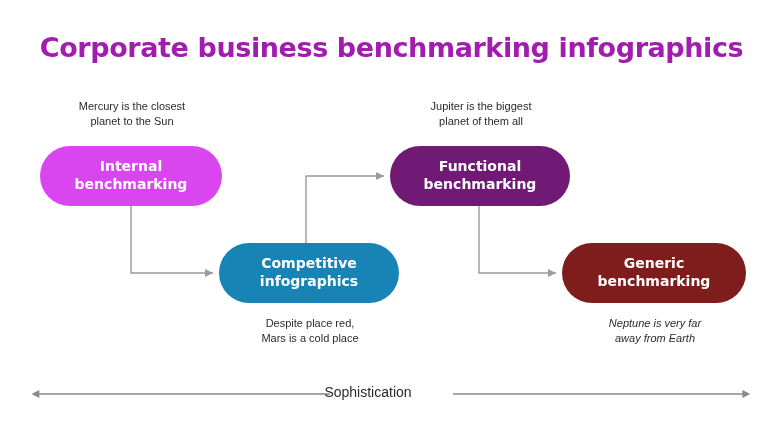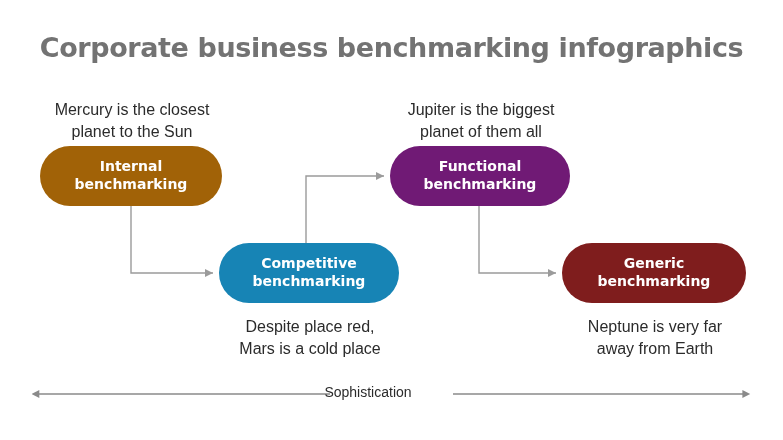--- a/index.html
+++ b/index.html
@@ -22,21 +22,21 @@
   #title {
     position: absolute;
     left: 0;
     top: 32px;
     width: 783px;
     text-align: center;
     font-family: "DejaVu Sans", sans-serif;
     font-weight: 700;
     font-size: 27px;
     letter-spacing: -0.4px;
-    color: #737373;
+    color: #a21caf;
     white-space: nowrap;
   }
 
   
   #connectors {
     position: absolute;
     left: 0;
     top: 0;
     width: 783px;
     height: 440px;
@@ -66,30 +66,30 @@
 
   #pill-0 { left: 40px;  top: 146px; width: 182px; height: 60px; background: #1b6ea8; }
   #pill-1 { left: 219px; top: 243px; width: 180px; height: 60px; background: #1784b5; }
   #pill-2 { left: 390px; top: 146px; width: 180px; height: 60px; background: #1a93bf; }
   #pill-3 { left: 562px; top: 243px; width: 184px; height: 60px; background: #1c9ec9; }
 
   
   .caption {
     position: absolute;
     font-family: "Liberation Sans", sans-serif;
-    font-size: 16px;
+    font-size: 11px;
     line-height: 1.35;
     color: #2b2b2b;
     text-align: center;
     white-space: pre-line;
   }
   #cap-0 { left: 36px;  top: 99px;  width: 192px; }
   #cap-1 { left: 219px; top: 316px; width: 182px; }
   #cap-2 { left: 386px; top: 99px;  width: 190px; }
-  #cap-3 { left: 560px; top: 316px; width: 190px; }
+  #cap-3 { left: 560px; top: 316px; width: 190px; font-style: italic; }
 
   
   #axis {
     position: absolute;
     left: 0;
     top: 378px;
     width: 783px;
     height: 40px;
   }
   #axis-label {
@@ -117,27 +117,27 @@
       </marker>
     </defs>
 
     <path d="M131,206 L131,273 L213,273" fill="none" stroke="#9b9b9b" stroke-width="1.4" marker-end="url(#ah)"></path>
 
     <path d="M306,243 L306,176 L384,176" fill="none" stroke="#9b9b9b" stroke-width="1.4" marker-end="url(#ah)"></path>
 
     <path d="M479,206 L479,273 L556,273" fill="none" stroke="#9b9b9b" stroke-width="1.4" marker-end="url(#ah)"></path>
   </svg>
 
-  <div class="pill" id="pill-0" style="background: #a16207;">
+  <div class="pill" id="pill-0" style="background: #d946ef;">
     <span>Internal
 benchmarking</span>
   </div>
   <div class="pill" id="pill-1" style="background: rgb(23, 132, 181);">
     <span>Competitive
-benchmarking</span>
+infographics</span>
   </div>
   <div class="pill" id="pill-2" style="background: #701a75;">
     <span>Functional
 benchmarking</span>
   </div>
   <div class="pill" id="pill-3" style="background: #7f1d1d;">
     <span>Generic
 benchmarking</span>
   </div>
 

